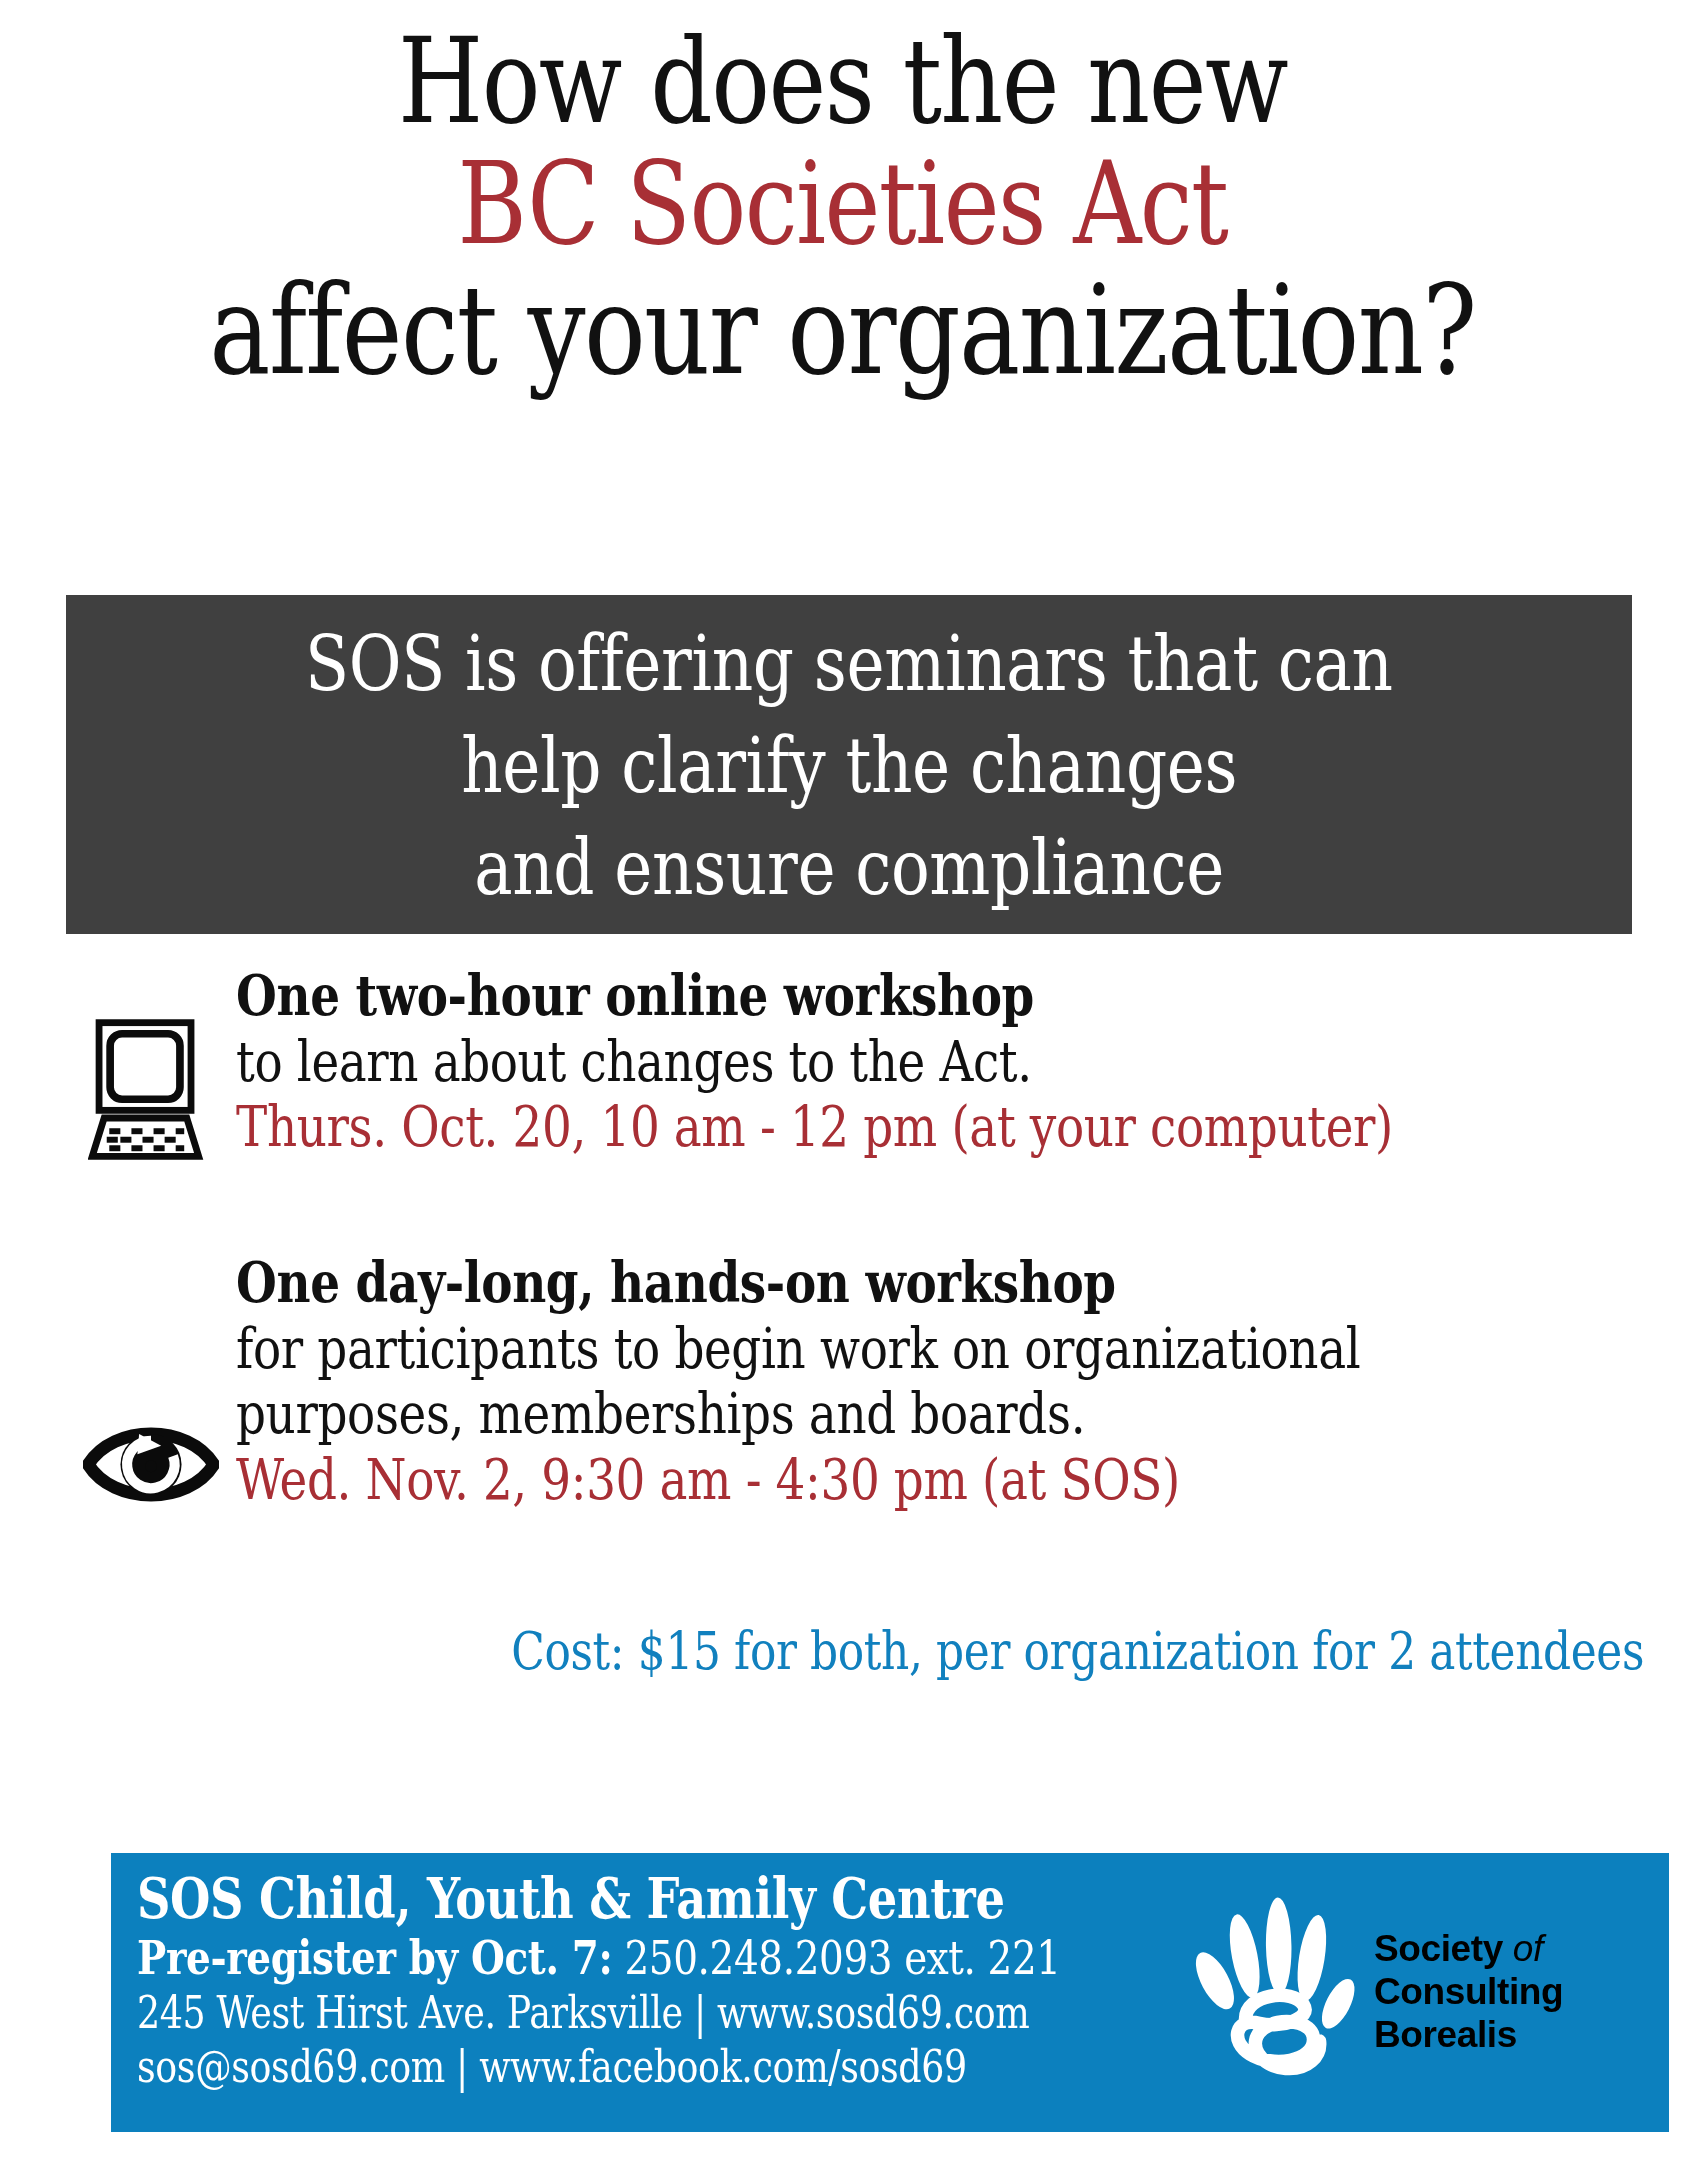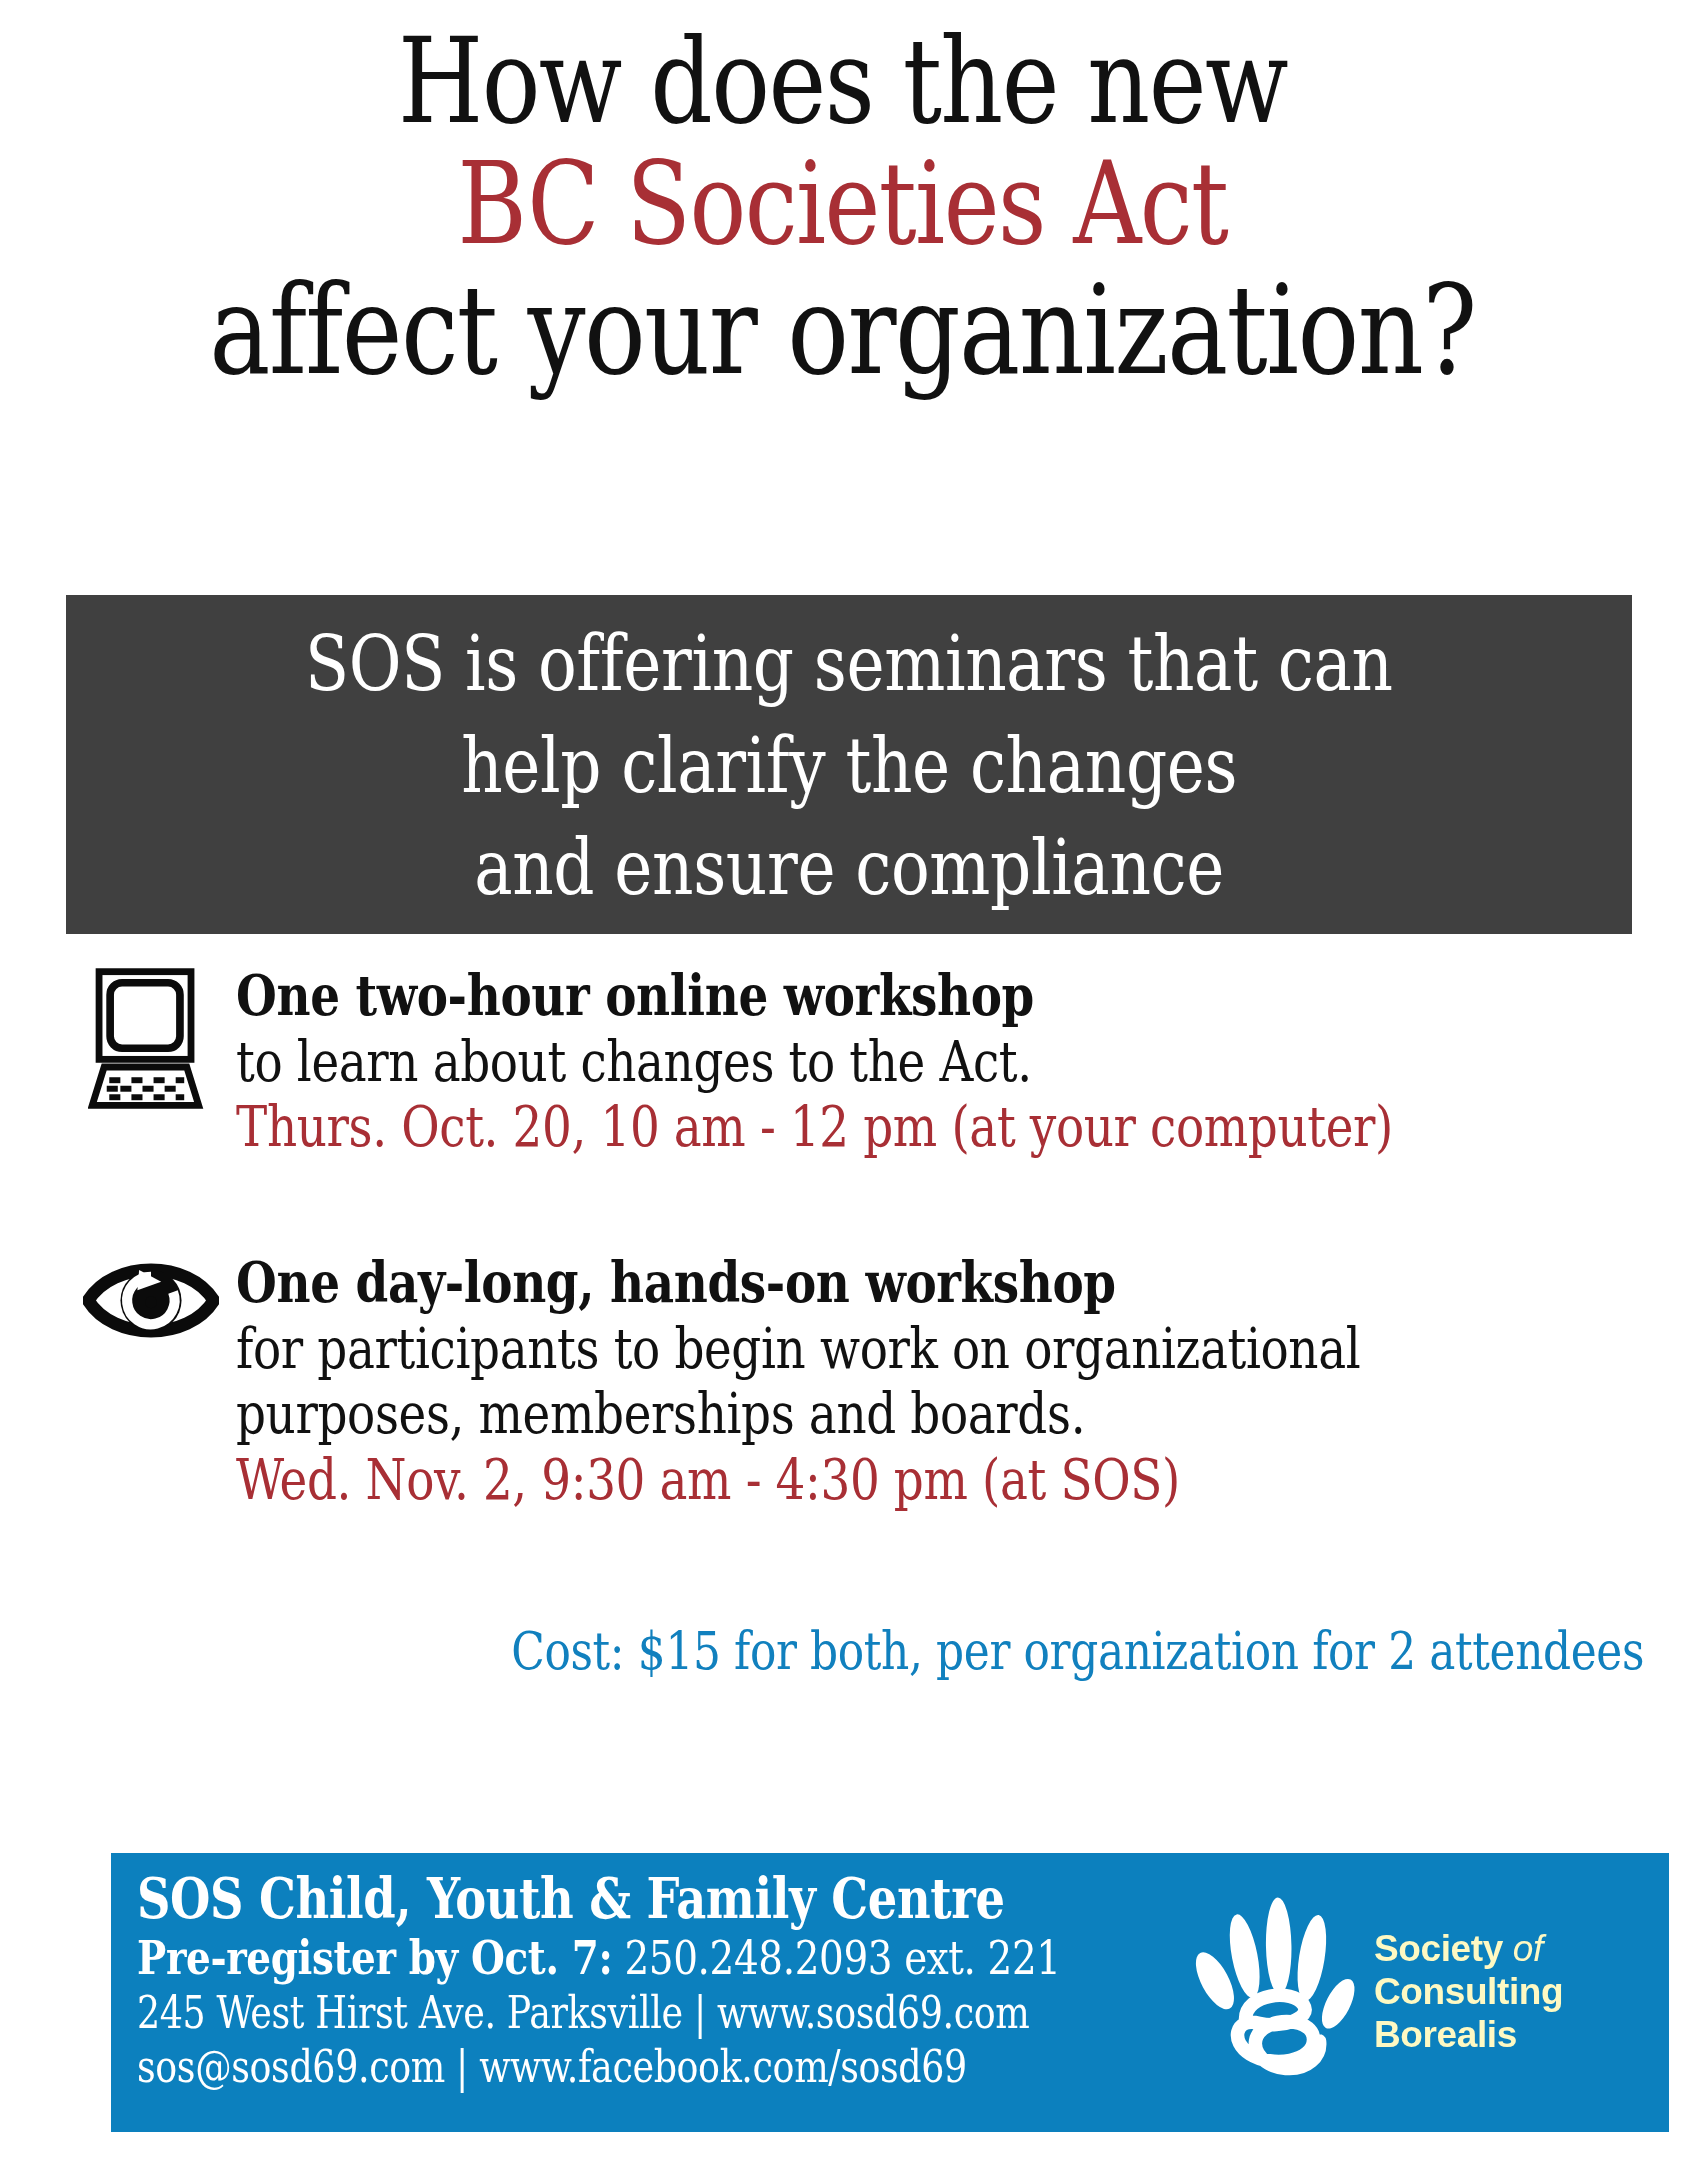--- a/index.html
+++ b/index.html
@@ -74,21 +74,21 @@
     color: #ffffff;
     white-space: nowrap;
     transform: scaleX(0.93);
     letter-spacing: -0.4px;
   }
 
   
   .item {
     position: absolute;
     display: flex;
-    align-items: flex-start;
+    align-items: flex-end;
   }
   .item-1 { left: 66px; top: 963px; }
   .item-2 { left: 66px; top: 1250px; }
 
   .item-icon {
     flex: 0 0 auto;
     width: 170px;
     display: flex;
     justify-content: center;
     padding-top: 5.1px;
@@ -218,21 +218,21 @@
     align-items: center;
     justify-content: flex-start;
     padding-right: 15.3px;
     box-sizing: border-box;
   }
   .logo-mark { flex: 0 0 auto; }
   .logo-words {
     flex: 0 0 auto;
     padding-left: 12px;
     font-family: "Liberation Sans", "DejaVu Sans", sans-serif;
-    color: #fef9c3;
+    color: #000000;
     font-weight: 700;
     font-size: 37px;
     line-height: 1.16;
     letter-spacing: -0.4px;
   }
   .logo-words .it { font-style: italic; font-weight: 400; }
 </style>
 </head>
 <body>
 

